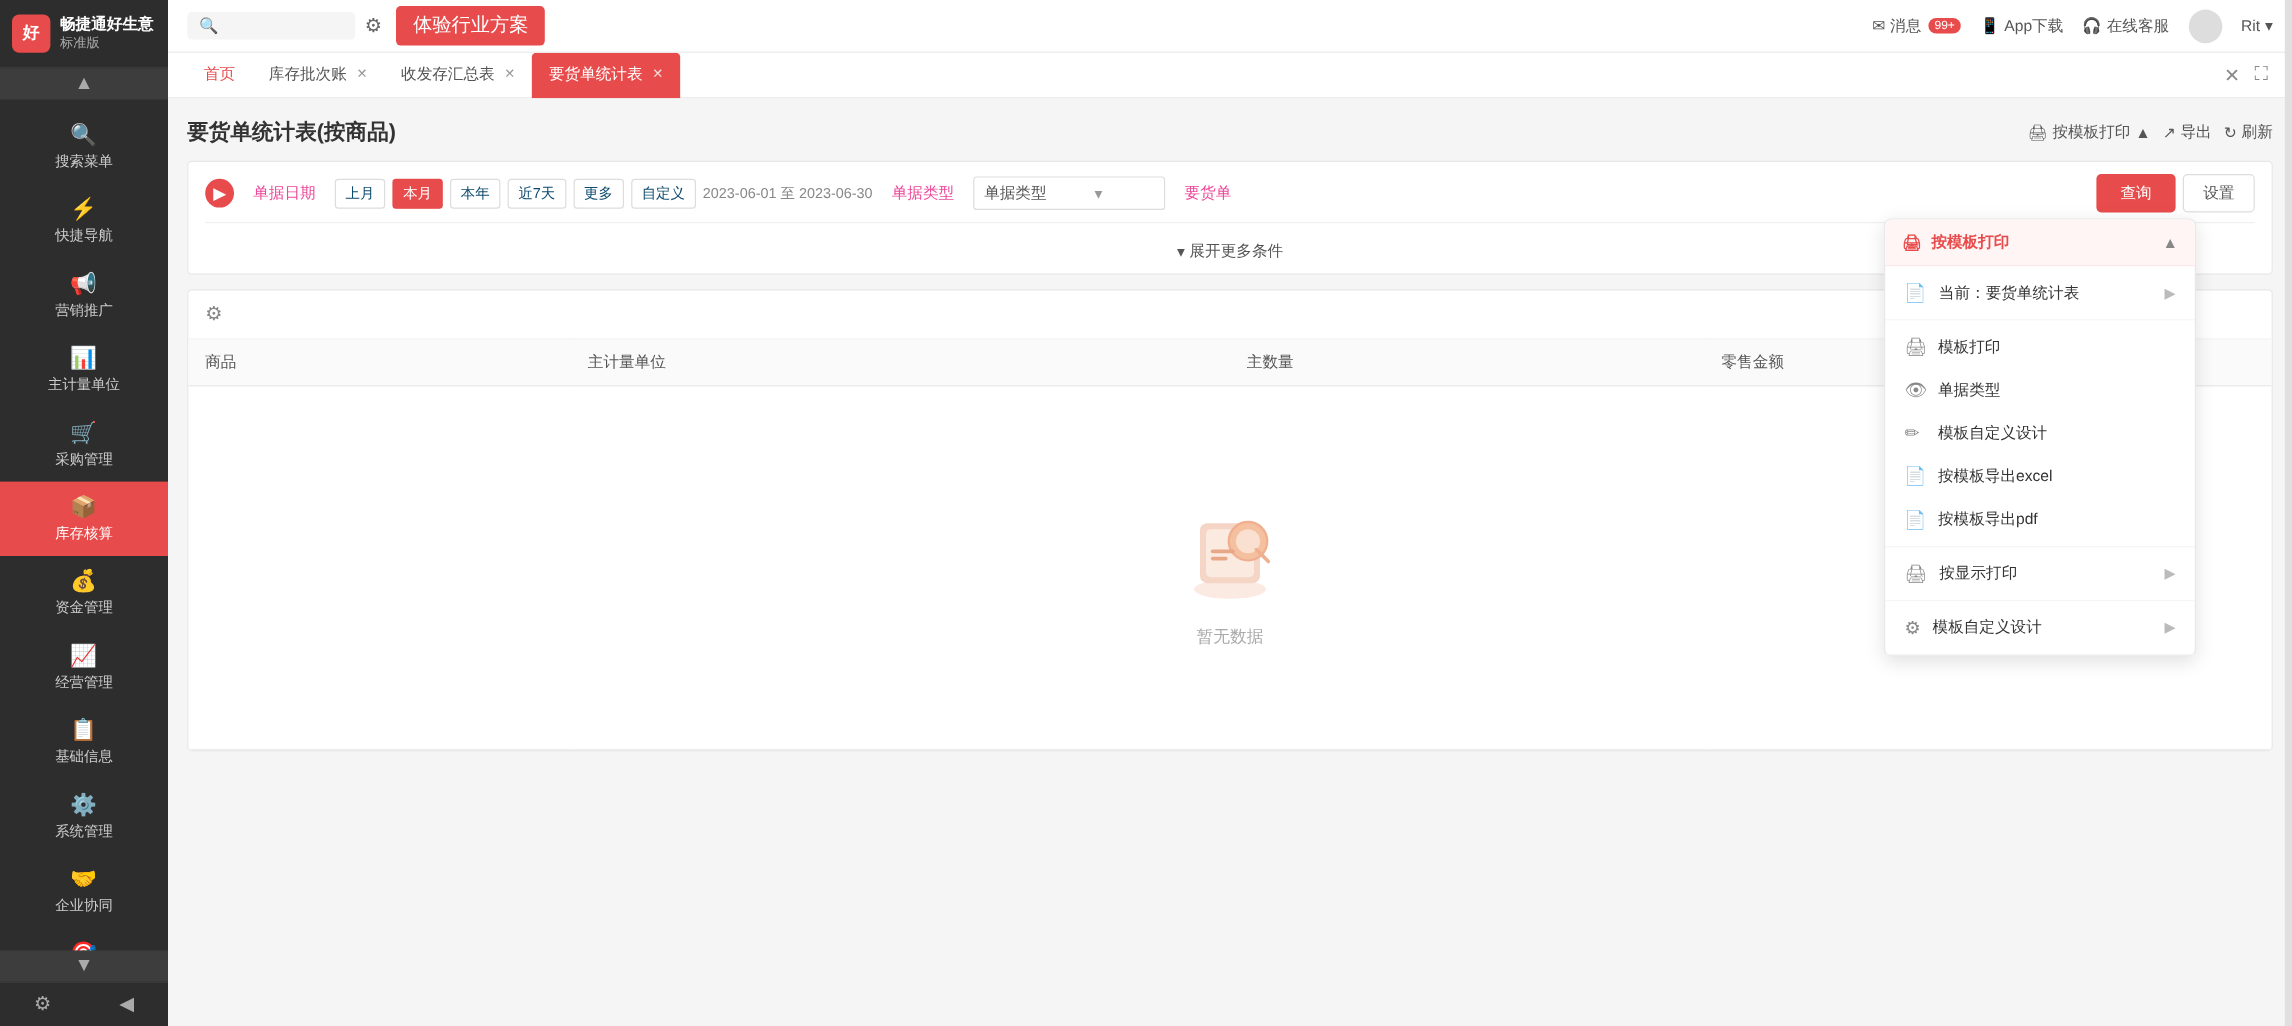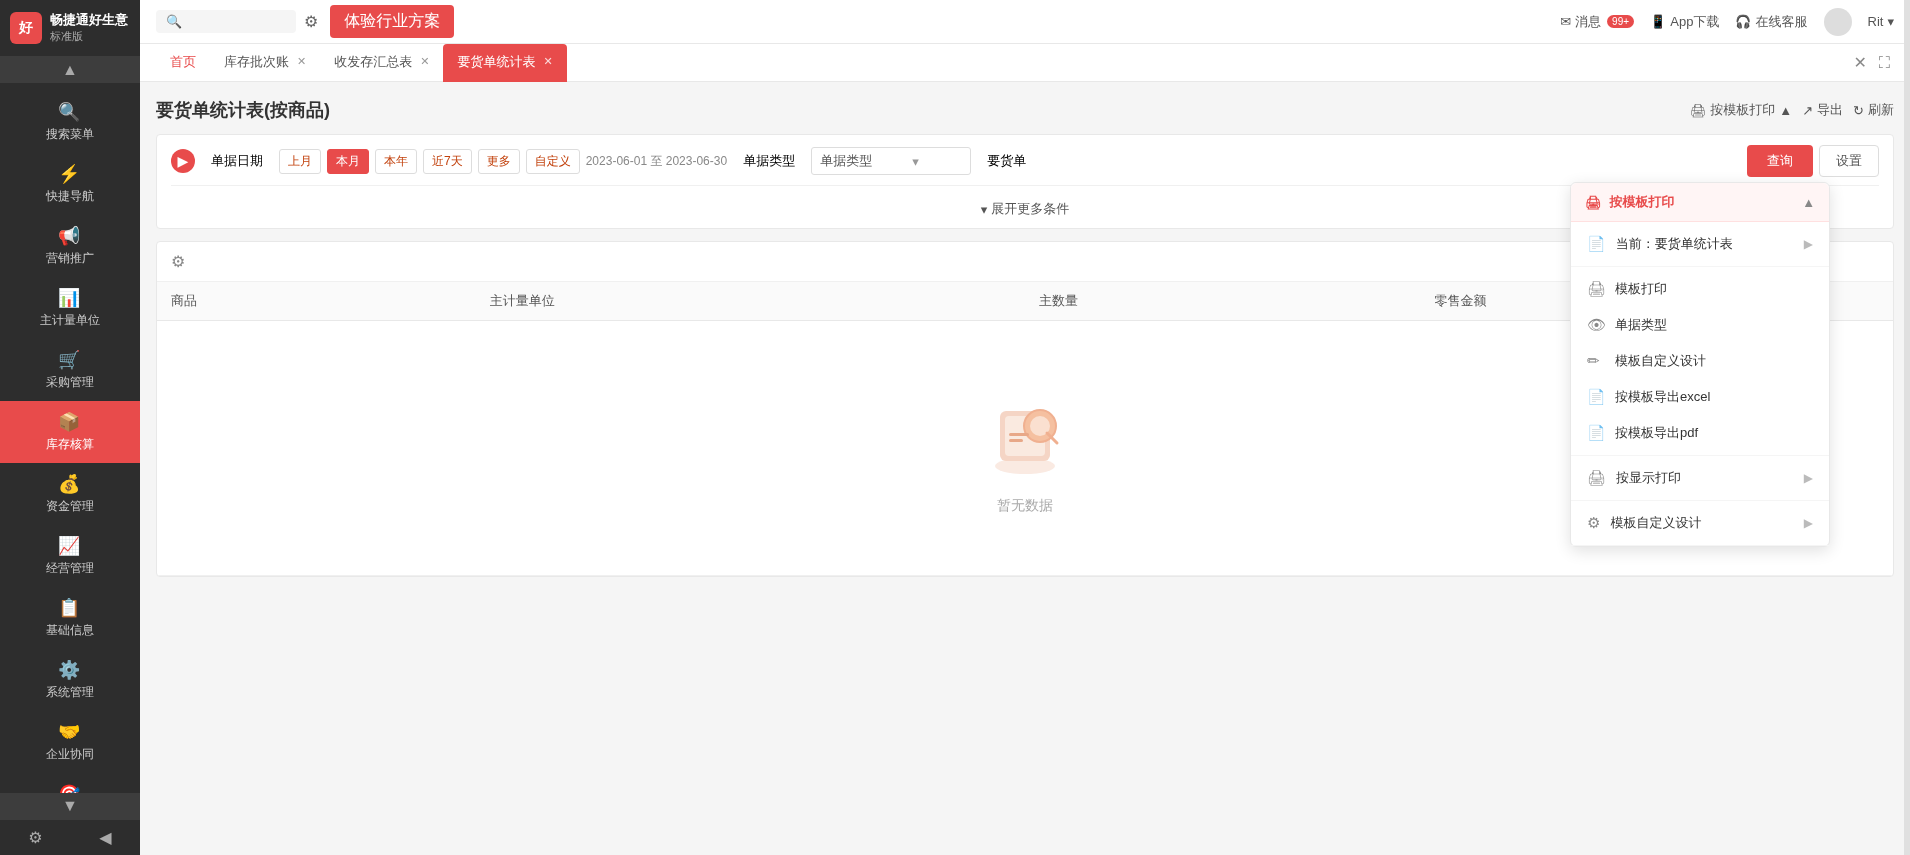--- a/index.html
+++ b/index.html
@@ -259,33 +259,33 @@
       background: #e84b4b;
       border-radius: 50%;
       display: flex;
       align-items: center;
       justify-content: center;
       color: white;
       font-size: 14px;
       cursor: pointer;
       flex-shrink: 0;
     }
-    .filter-label { color: #000000; font-size: 13px; white-space: nowrap; }
+    .filter-label { color: #ec4899; font-size: 13px; white-space: nowrap; }
     .filter-date-group {
       display: flex;
       align-items: center;
       gap: 6px;
     }
     .date-btn {
       padding: 3px 8px;
       border: 1px solid #ddd;
       border-radius: 3px;
       background: #fff;
       font-size: 12px;
-      color: #c2410c;
+      color: #0c4a6e;
       cursor: pointer;
     }
     .date-btn.active {
       background: #e84b4b;
       color: #fff;
       border-color: #e84b4b;
     }
     .date-range { font-size: 12px; color: #888; }
     .filter-select {
       display: flex;
@@ -333,21 +333,21 @@
     th {
       background: #fafafa;
       text-align: left;
       padding: 10px 14px;
       font-size: 13px;
       color: #555;
       font-weight: 500;
       border-bottom: 1px solid #e8e8e8;
     }
     td {
-      padding: 0 14px;
+      padding: 24px 14px;
       font-size: 13px;
       color: #333;
       border-bottom: 1px solid #f0f0f0;
     }
 
     
     .empty-state {
       display: flex;
       flex-direction: column;
       align-items: center;

